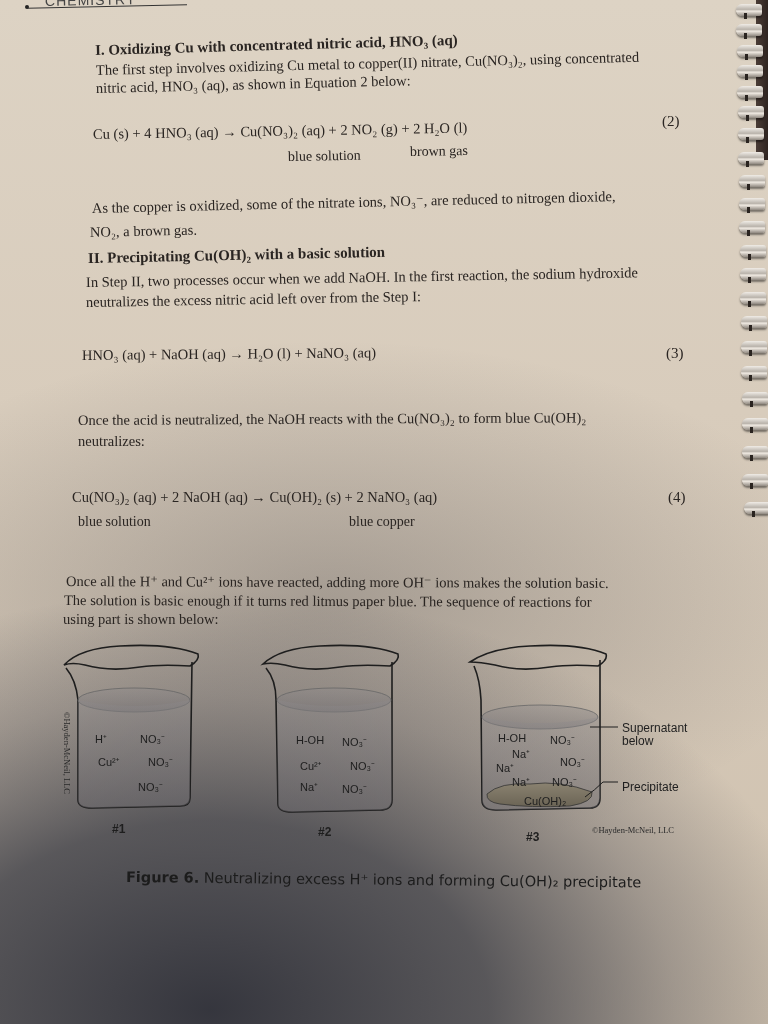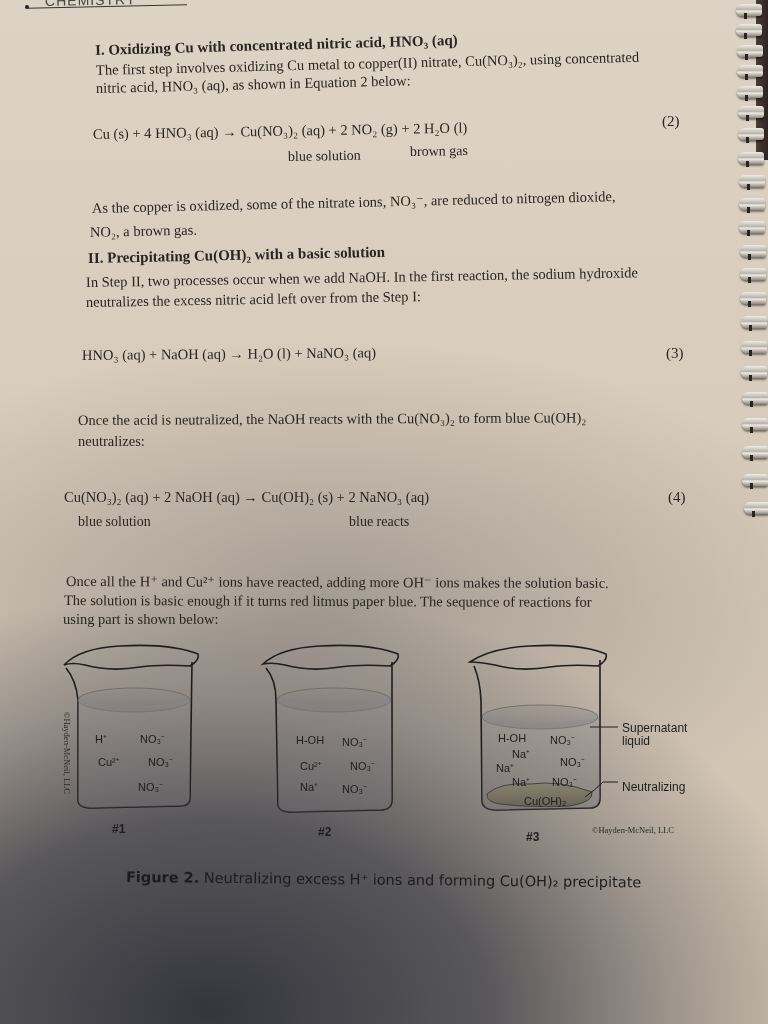--- a/index.html
+++ b/index.html
@@ -91,24 +91,24 @@
 <div class="t h" style="left:88px;top:250px;transform:rotate(-1.2deg)">II. Precipitating Cu(OH)₂ with a basic solution</div>
 <div class="t p" style="left:86px;top:274px;transform:rotate(-1.0deg)">In Step II, two processes occur when we add NaOH. In the first reaction, the sodium hydroxide</div>
 <div class="t p" style="left:86px;top:294px;transform:rotate(-1.0deg)">neutralizes the excess nitric acid left over from the Step I:</div>
 
 <div class="t eq" style="left:82px;top:347px;transform:rotate(-0.5deg)">HNO₃ (aq)  +  NaOH (aq)   →   H₂O (l)  +  NaNO₃ (aq)</div>
 <div class="t num" style="left:666px;top:345px">(3)</div>
 
 <div class="t p" style="left:78px;top:412px;transform:rotate(-0.3deg)">Once the acid is neutralized, the NaOH reacts with the Cu(NO₃)₂ to form blue Cu(OH)₂</div>
 <div class="t p" style="left:78px;top:433px">neutralizes:</div>
 
-<div class="t eq" style="left:64px;top:489px">Cu(NO₃)₂ (aq)  +  2 NaOH (aq)   →   Cu(OH)₂ (s)  +  2 NaNO₃ (aq)</div>
+<div class="t eq" style="left:72px;top:489px">Cu(NO₃)₂ (aq)  +  2 NaOH (aq)   →   Cu(OH)₂ (s)  +  2 NaNO₃ (aq)</div>
 <div class="t num" style="left:668px;top:489px">(4)</div>
 <div class="t lbl" style="left:78px;top:514px">blue solution</div>
-<div class="t lbl" style="left:349px;top:514px">blue reacts</div>
+<div class="t lbl" style="left:349px;top:514px">blue copper</div>
 
 <div class="t p" style="left:66px;top:573px;transform:rotate(0.2deg)">Once all the H⁺ and Cu²⁺ ions have reacted, adding more OH⁻ ions makes the solution basic.</div>
 <div class="t p" style="left:64px;top:592px;transform:rotate(0.2deg)">The solution is basic enough if it turns red litmus paper blue. The sequence of reactions for</div>
 <div class="t p" style="left:63px;top:611px">using part is shown below:</div>
 
 <svg style="position:absolute;left:0;top:0" width="768" height="1024">
   <defs>
     <linearGradient id="liq" x1="0" y1="0" x2="0" y2="1">
       <stop offset="0" stop-color="#8d8a8c" stop-opacity="0.35"></stop>
       <stop offset="1" stop-color="#6d6a6e" stop-opacity="0.45"></stop>
@@ -163,20 +163,20 @@
 <div class="ion" style="left:498px;top:732px">H-OH</div>
 <div class="ion" style="left:550px;top:732px">NO₃⁻</div>
 <div class="ion" style="left:512px;top:746px">Na⁺</div>
 <div class="ion" style="left:496px;top:760px">Na⁺</div>
 <div class="ion" style="left:560px;top:754px">NO₃⁻</div>
 <div class="ion" style="left:512px;top:774px">Na⁺</div>
 <div class="ion" style="left:552px;top:774px">NO₃⁻</div>
 <div class="ion" style="left:524px;top:795px">Cu(OH)₂</div>
 <div class="blabel" style="left:526px;top:830px">#3</div>
 
-<div class="callout" style="left:622px;top:722px;width:80px">Supernatant liquid</div>
-<div class="callout" style="left:622px;top:781px">Neutralizing</div>
+<div class="callout" style="left:622px;top:722px;width:80px">Supernatant below</div>
+<div class="callout" style="left:622px;top:781px">Precipitate</div>
 <div class="credit" style="left:592px;top:825px">©Hayden-McNeil, LLC</div>
 
 <div class="caption" style="left:126px;top:869px;transform:rotate(0.6deg)">
-  <b>Figure 2.</b>
+  <b>Figure 6.</b>
   <span>Neutralizing excess H⁺ ions and forming Cu(OH)₂ precipitate</span>
 </div>
 
 </body></html>

